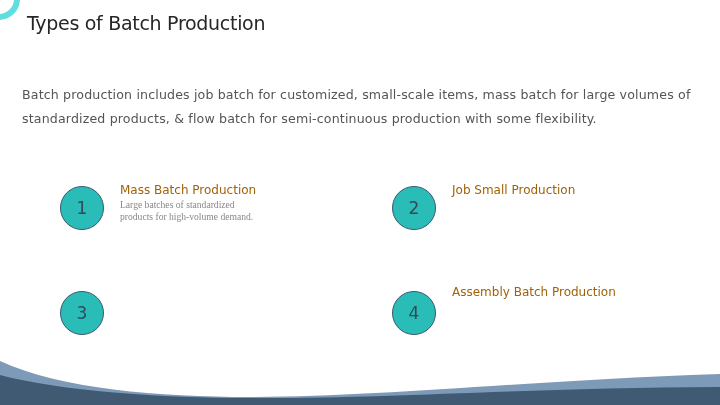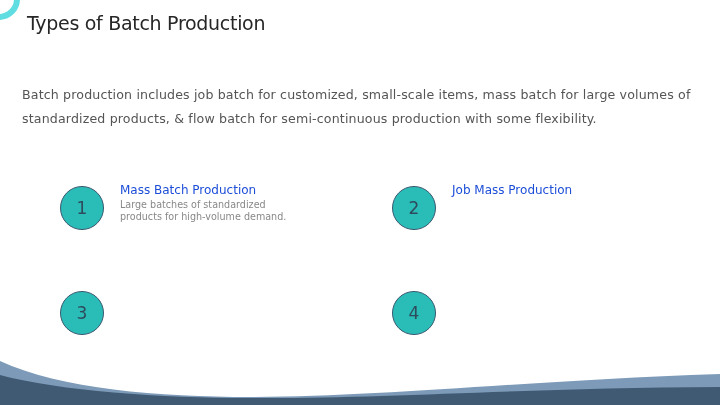--- a/index.html
+++ b/index.html
@@ -49,30 +49,31 @@
       color: #2f4a5c;
       font-size: 17px;
       display: flex;
       align-items: center;
       justify-content: center;
       margin-top: 3px;
     }
     .item .text { margin-left: 16px; }
     .item .title {
       font-size: 12px;
-      color: #1d4ed8;
+      color: #a16207;
       line-height: 15px;
       margin-top: 0px;
     }
     .item .desc {
       font-size: 9.6px;
       color: #888888;
       line-height: 12px;
       margin-top: 1px;
       white-space: pre-line;
+      font-family: Liberation Serif, serif;
     }
 
     .wave { position: absolute; left: 0; bottom: 0; width: 720px; height: 50px; }
   </style>
 </head>
 <body>
 
 <div class="corner-ring"></div>
 
 <h1 class="page-title">Types of Batch Production</h1>
@@ -84,32 +85,33 @@
   <div class="text">
     <div class="title">Mass Batch Production</div>
     <div class="desc">Large batches of standardized
 products for high-volume demand.</div>
   </div>
 </div>
 
 <div class="item" style="left:392px; top:183px;">
   <div class="num">2</div>
   <div class="text">
-    <div class="title">Job Mass Production</div>
+    <div class="title">Job Small Production</div>
   </div>
 </div>
 
 <div class="item" style="left:60px; top:285px;">
   <div class="num" style="margin-top:6px;">3</div>
   <div class="text">
   </div>
 </div>
 
 <div class="item" style="left:392px; top:285px;">
   <div class="num" style="margin-top:6px;">4</div>
   <div class="text">
+    <div class="title">Assembly Batch Production</div>
   </div>
 </div>
 
 <svg class="wave" viewBox="0 0 720 50" preserveAspectRatio="none">
   <path d="M0,6 C60,34 160,42 250,42 C380,42 520,26 720,19 L720,50 L0,50 Z" fill="#7d9bb8"></path>
   <path d="M0,20 C60,36 160,43 250,43 C380,44 520,33 720,32 L720,50 L0,50 Z" fill="#415a73"></path>
 </svg>
 
 </body></html>

